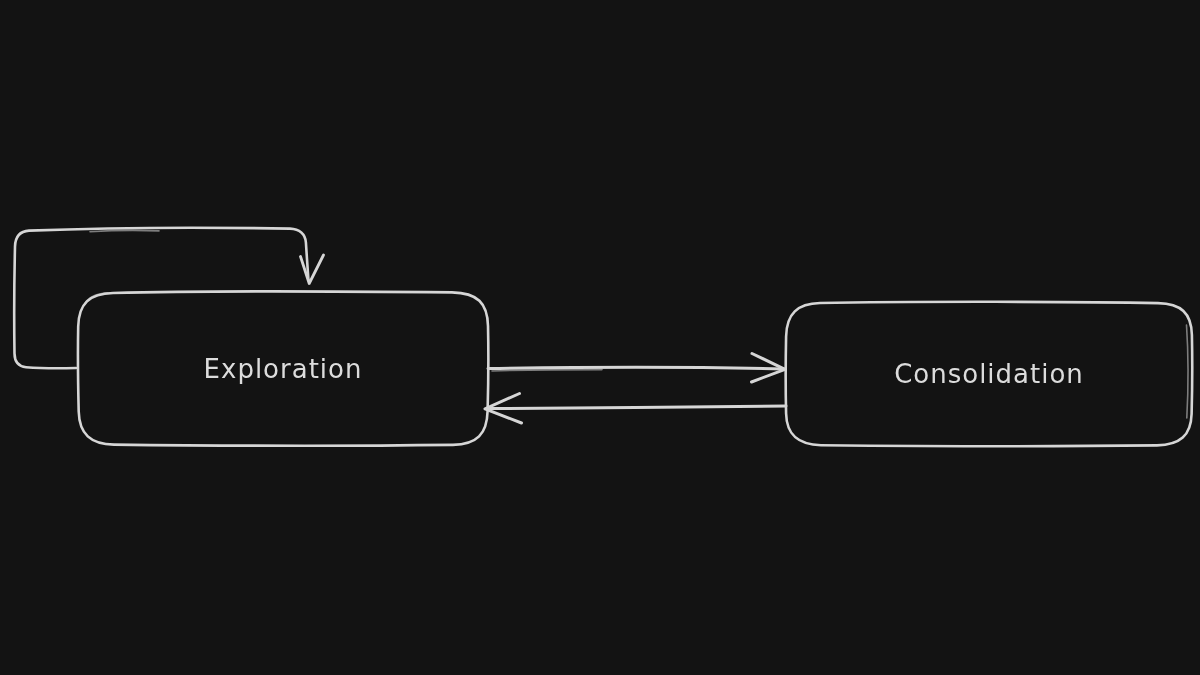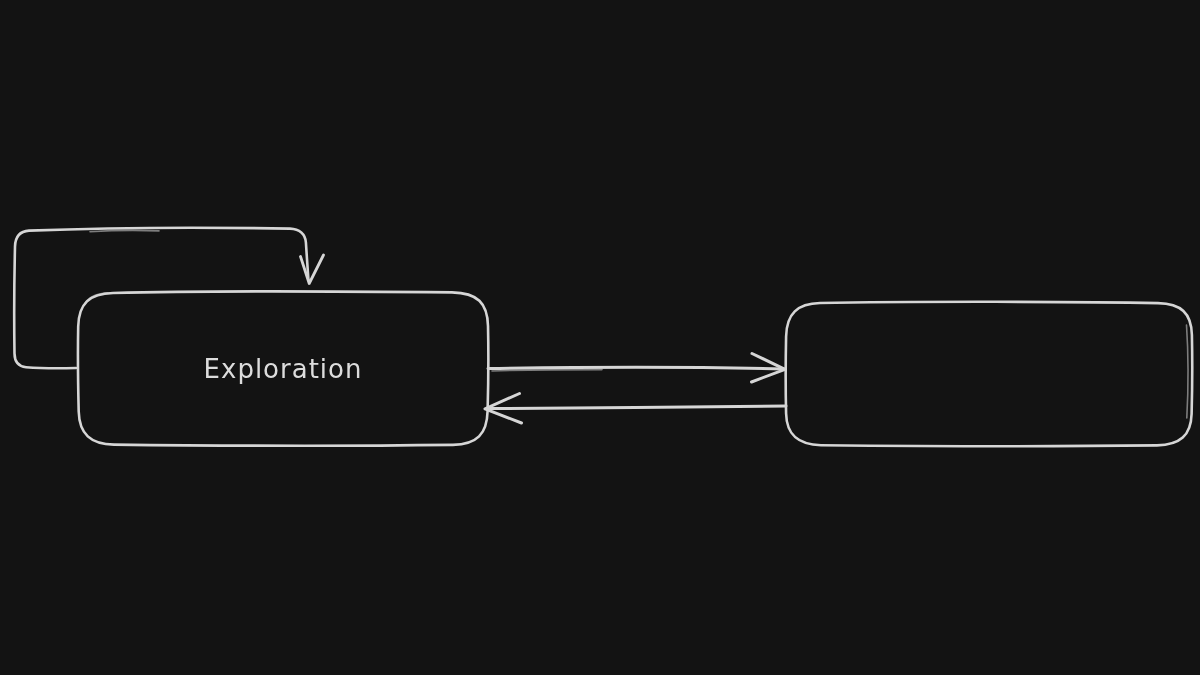--- a/index.html
+++ b/index.html
@@ -108,14 +108,15 @@
     </g>
 
     <g>
       <path stroke-width="3" d="M 786 406 C 700 407, 575 408.2, 488 408.6" stroke="#d6d6d6"></path>
       <path stroke-width="3" d="M 519.5 393.5 L 485 408.8 L 521.5 423" stroke="#d6d6d6"></path>
     </g>
   </svg>
 
   <div class="node-label label-exploration">Exploration</div>
 
+  <div class="node-label label-consolidation">Consolidation</div>
 
 </div>
 
 </body></html>

